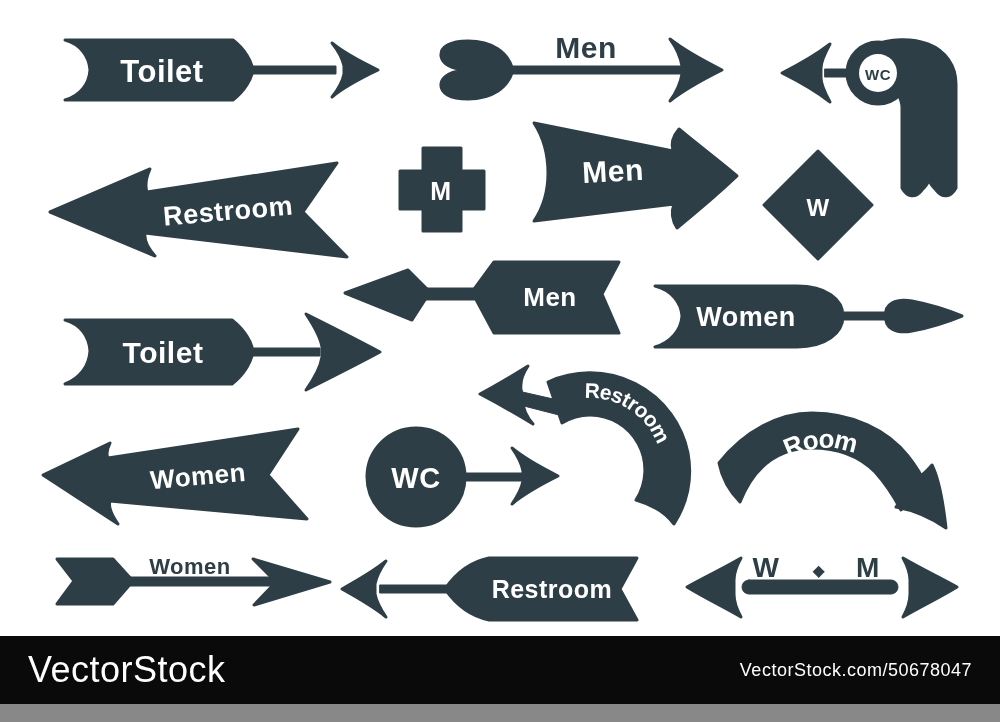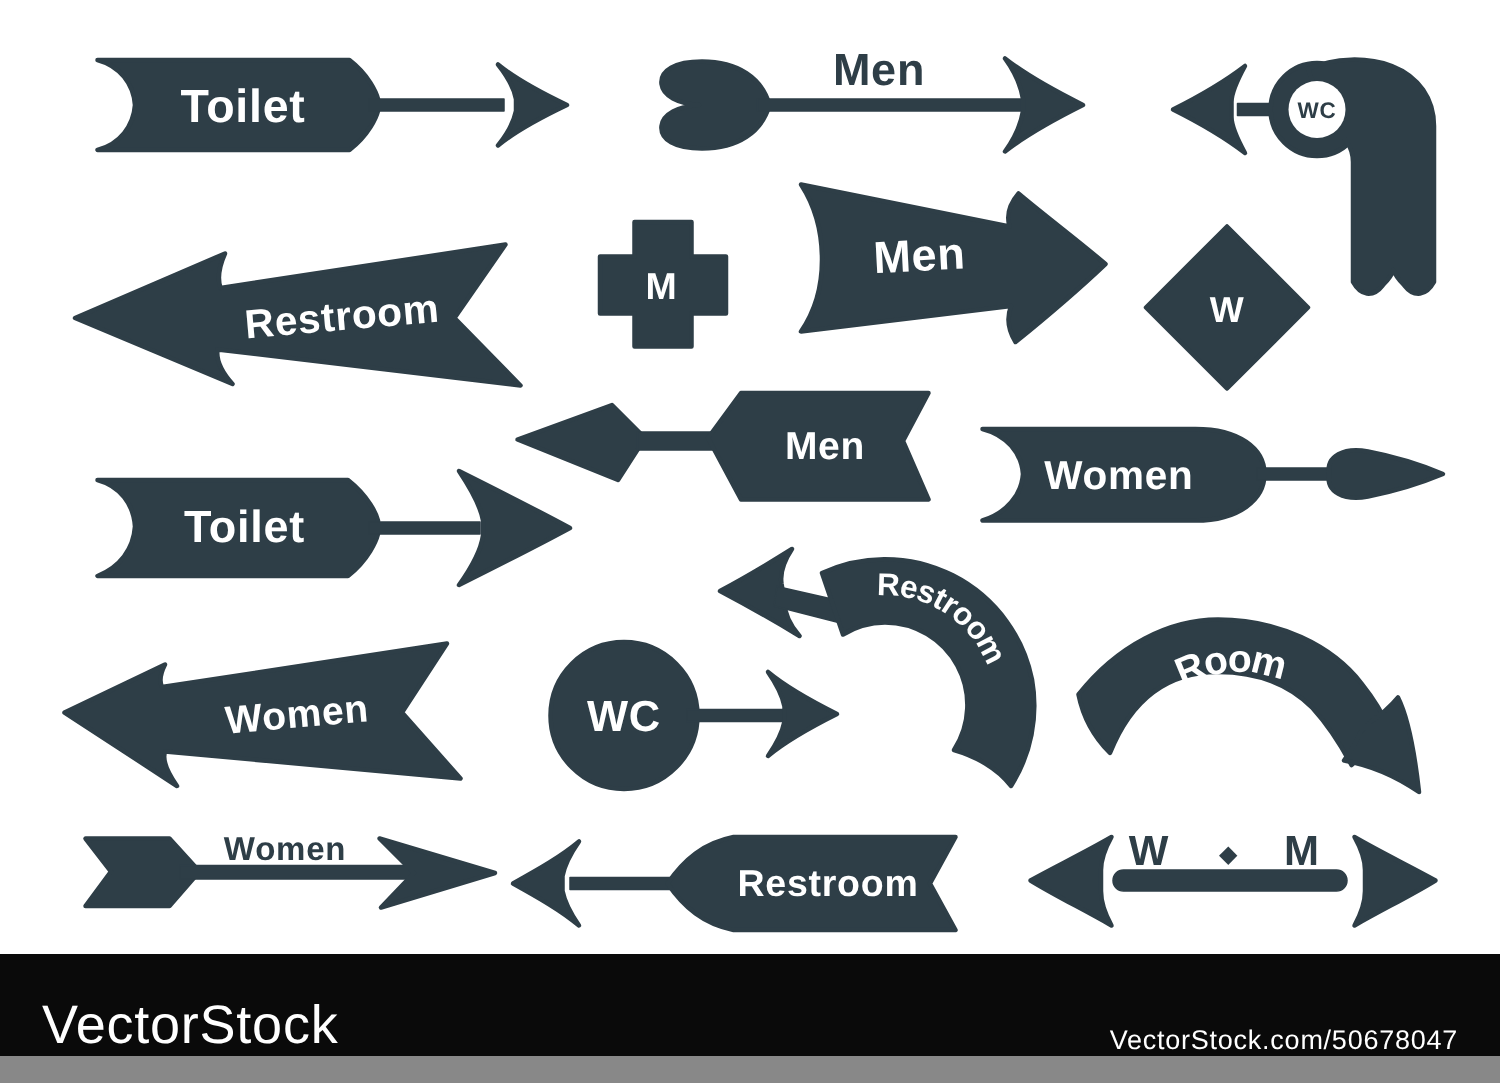--- a/index.html
+++ b/index.html
@@ -6,21 +6,21 @@
     --ink:#2e3e47; --label:#ffffff; --canvas:#ffffff;
     --wm-bg:#0a0a0a; --wm-text:#ffffff;
   }
   html,body{margin:0;padding:0;background:#888;}
   .page{position:relative;width:1000px;height:704px;background:var(--canvas);overflow:hidden;margin:0 auto;}
   .art{display:block;width:1000px;height:654px;}
   .ink{fill:var(--ink);stroke:var(--ink);stroke-width:3;stroke-linejoin:round;stroke-linecap:round;}
   .thin{stroke-width:1;}
   .lbl{font-family:"Liberation Sans","DejaVu Sans",sans-serif;font-weight:700;fill:var(--label);text-anchor:middle;dominant-baseline:central;letter-spacing:.5px;}
   .lbl-dark{fill:var(--ink);}
-  .wm-bar{position:absolute;left:0;bottom:0;width:100%;height:68px;background:var(--wm-bg);display:flex;align-items:flex-end;justify-content:space-between;box-sizing:border-box;padding:0 28px;}
+  .wm-bar{position:absolute;left:0;bottom:0;width:100%;height:68px;background:var(--wm-bg);display:flex;align-items:center;justify-content:space-between;box-sizing:border-box;padding:0 28px;}
   .wm-logo{font-family:"Liberation Sans","DejaVu Sans",sans-serif;font-size:36px;color:var(--wm-text);letter-spacing:.5px;}
   .wm-credit{font-family:"Liberation Sans","DejaVu Sans",sans-serif;font-size:18px;color:var(--wm-text);letter-spacing:.5px;}
 </style>
 </head>
 <body>
 
 <div class="page">
   <svg class="art" viewBox="0 0 1000 654">
 
     <g>

